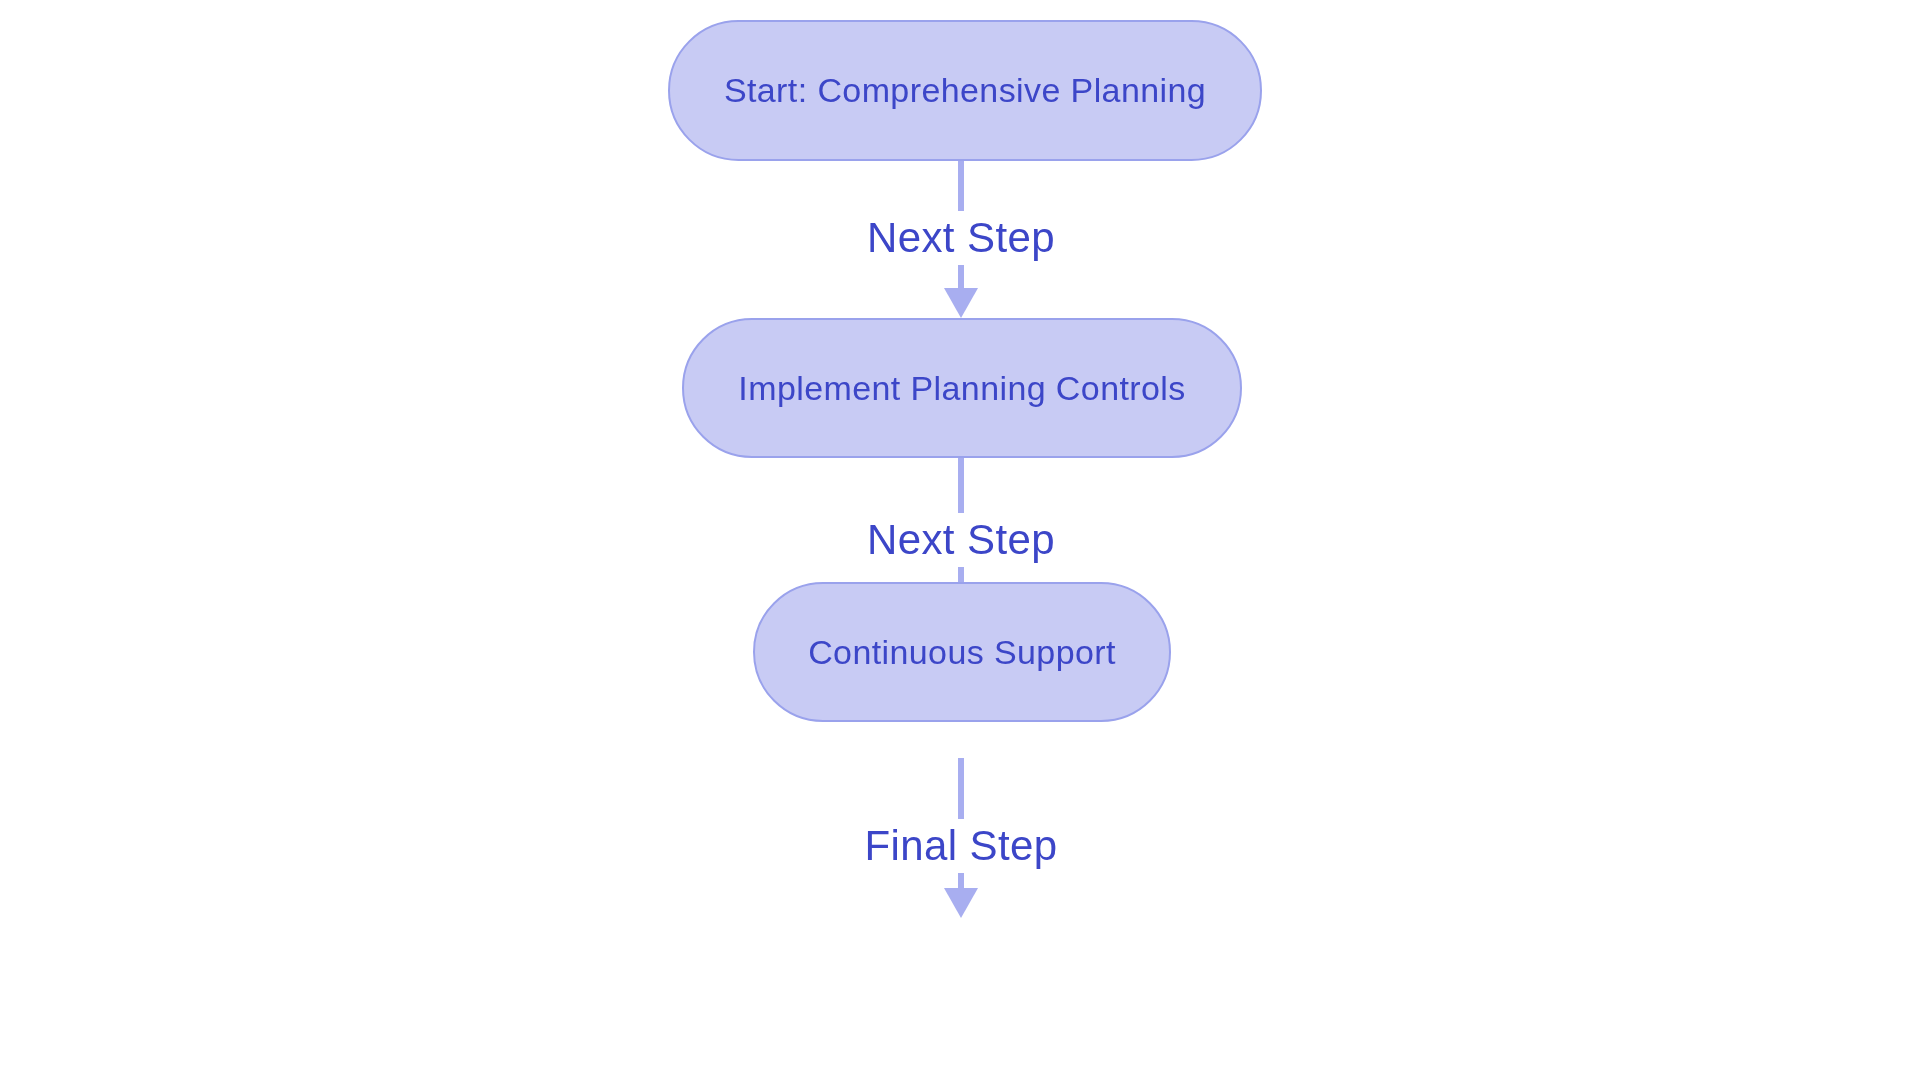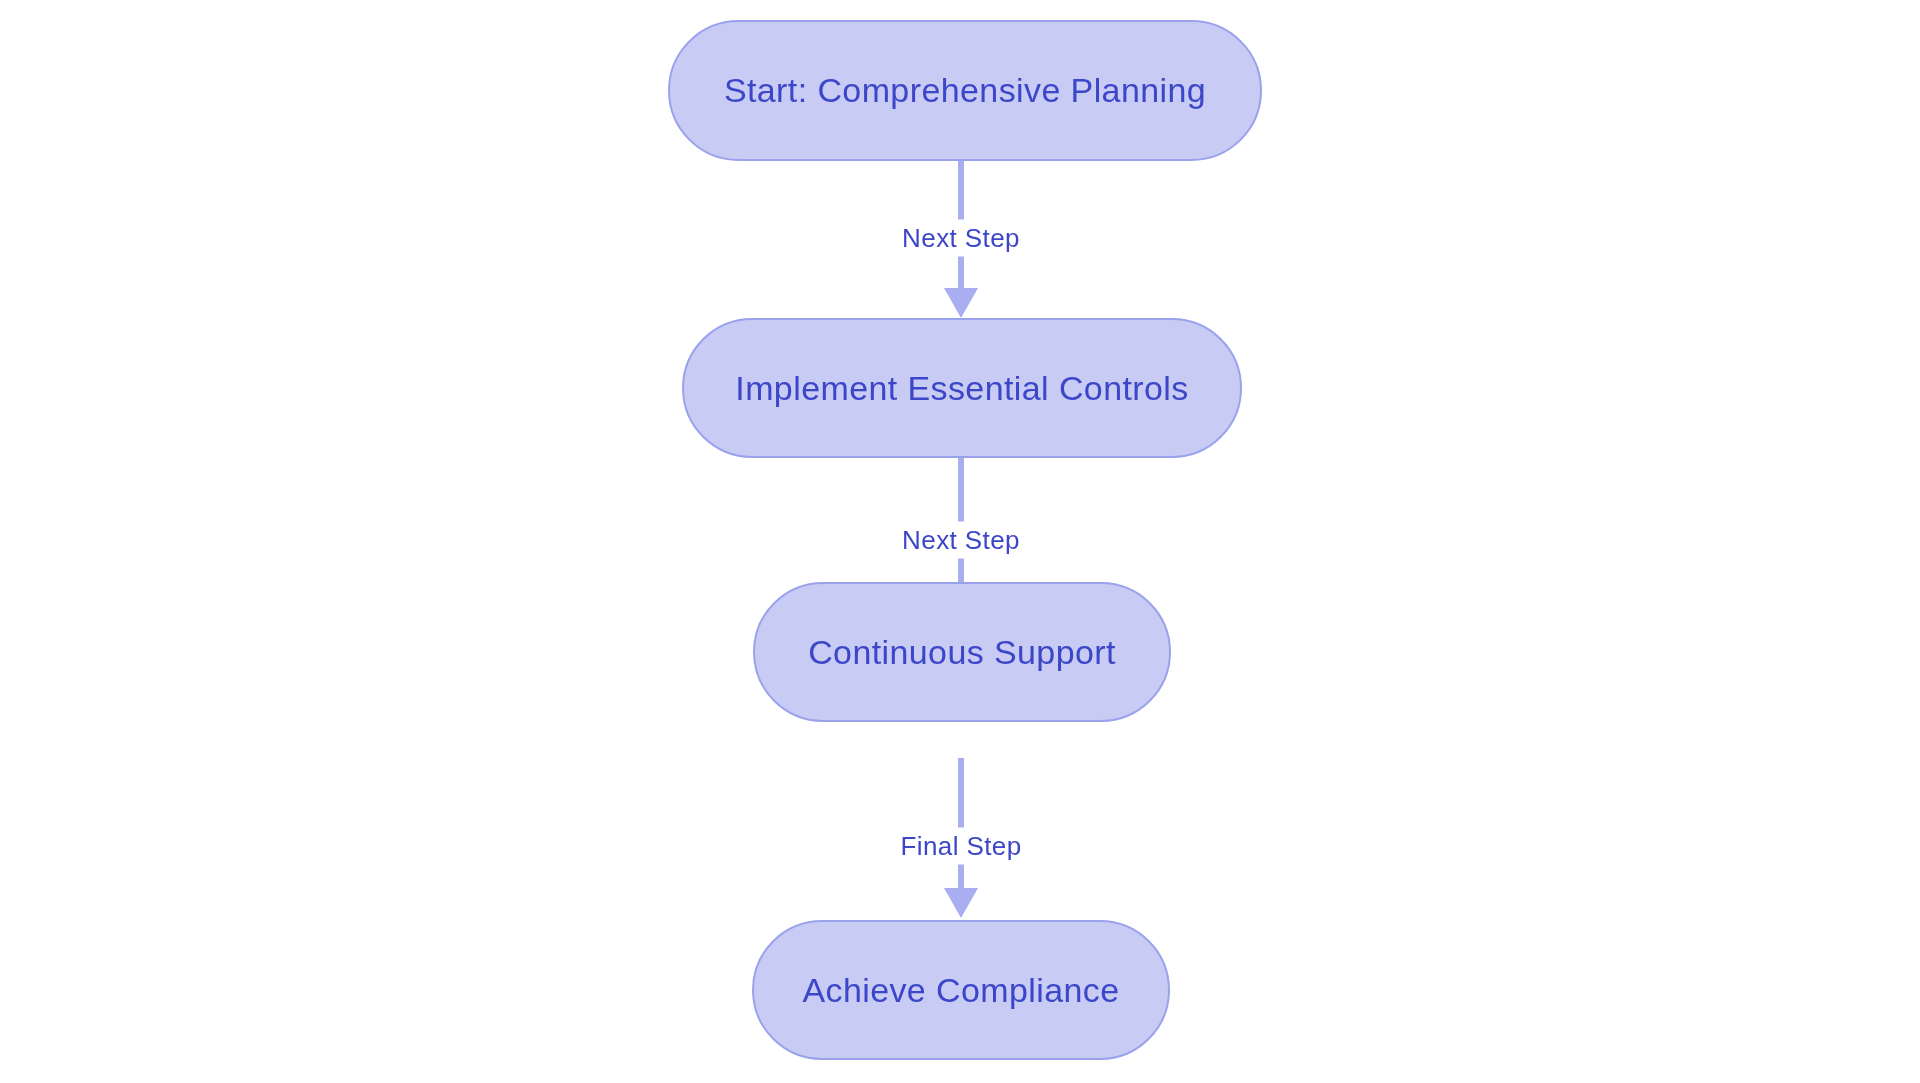--- a/index.html
+++ b/index.html
@@ -41,43 +41,42 @@
     border-left:17px solid transparent;
     border-right:17px solid transparent;
     border-top:30px solid var(--line-color);
   }
   .conn-label{
     position:absolute;
     transform:translate(-50%,-50%);
     background:var(--canvas-bg);
     padding:3px 8px;
     color:var(--text-color);
-    font-size:26px;
+    font-size:42px;
     letter-spacing:0.4px;
     white-space:nowrap;
   }
 </style>
 </head>
 <body>
 
 <div class="canvas">
 
   <div class="node" style="left:668px;top:20px;width:594px;height:141px;">Start: Comprehensive Planning</div>
 
   <div class="conn-line" style="left:958px;top:161px;height:129px;"></div>
   <div class="arrowhead" style="left:944px;top:288px;"></div>
   <div class="conn-label" style="left:961px;top:238px;">Next Step</div>
 
-  <div class="node" style="left:682px;top:318px;width:560px;height:140px;">Implement Essential Controls</div>
+  <div class="node" style="left:682px;top:318px;width:560px;height:140px;">Implement Planning Controls</div>
 
   <div class="conn-line" style="left:958px;top:458px;height:130px;"></div>
   <div class="arrowhead" style="left:944px;top:588px;"></div>
   <div class="conn-label" style="left:961px;top:540px;">Next Step</div>
 
   <div class="node" style="left:753px;top:582px;width:418px;height:140px;">Continuous Support</div>
 
   <div class="conn-line" style="left:958px;top:758px;height:130px;"></div>
   <div class="arrowhead" style="left:944px;top:888px;"></div>
   <div class="conn-label" style="left:961px;top:840px;margin-top:6px;">Final Step</div>
 
-  <div class="node" style="left:752px;top:920px;width:418px;height:140px;">Achieve Compliance</div>
 
 </div>
 
 </body></html>

